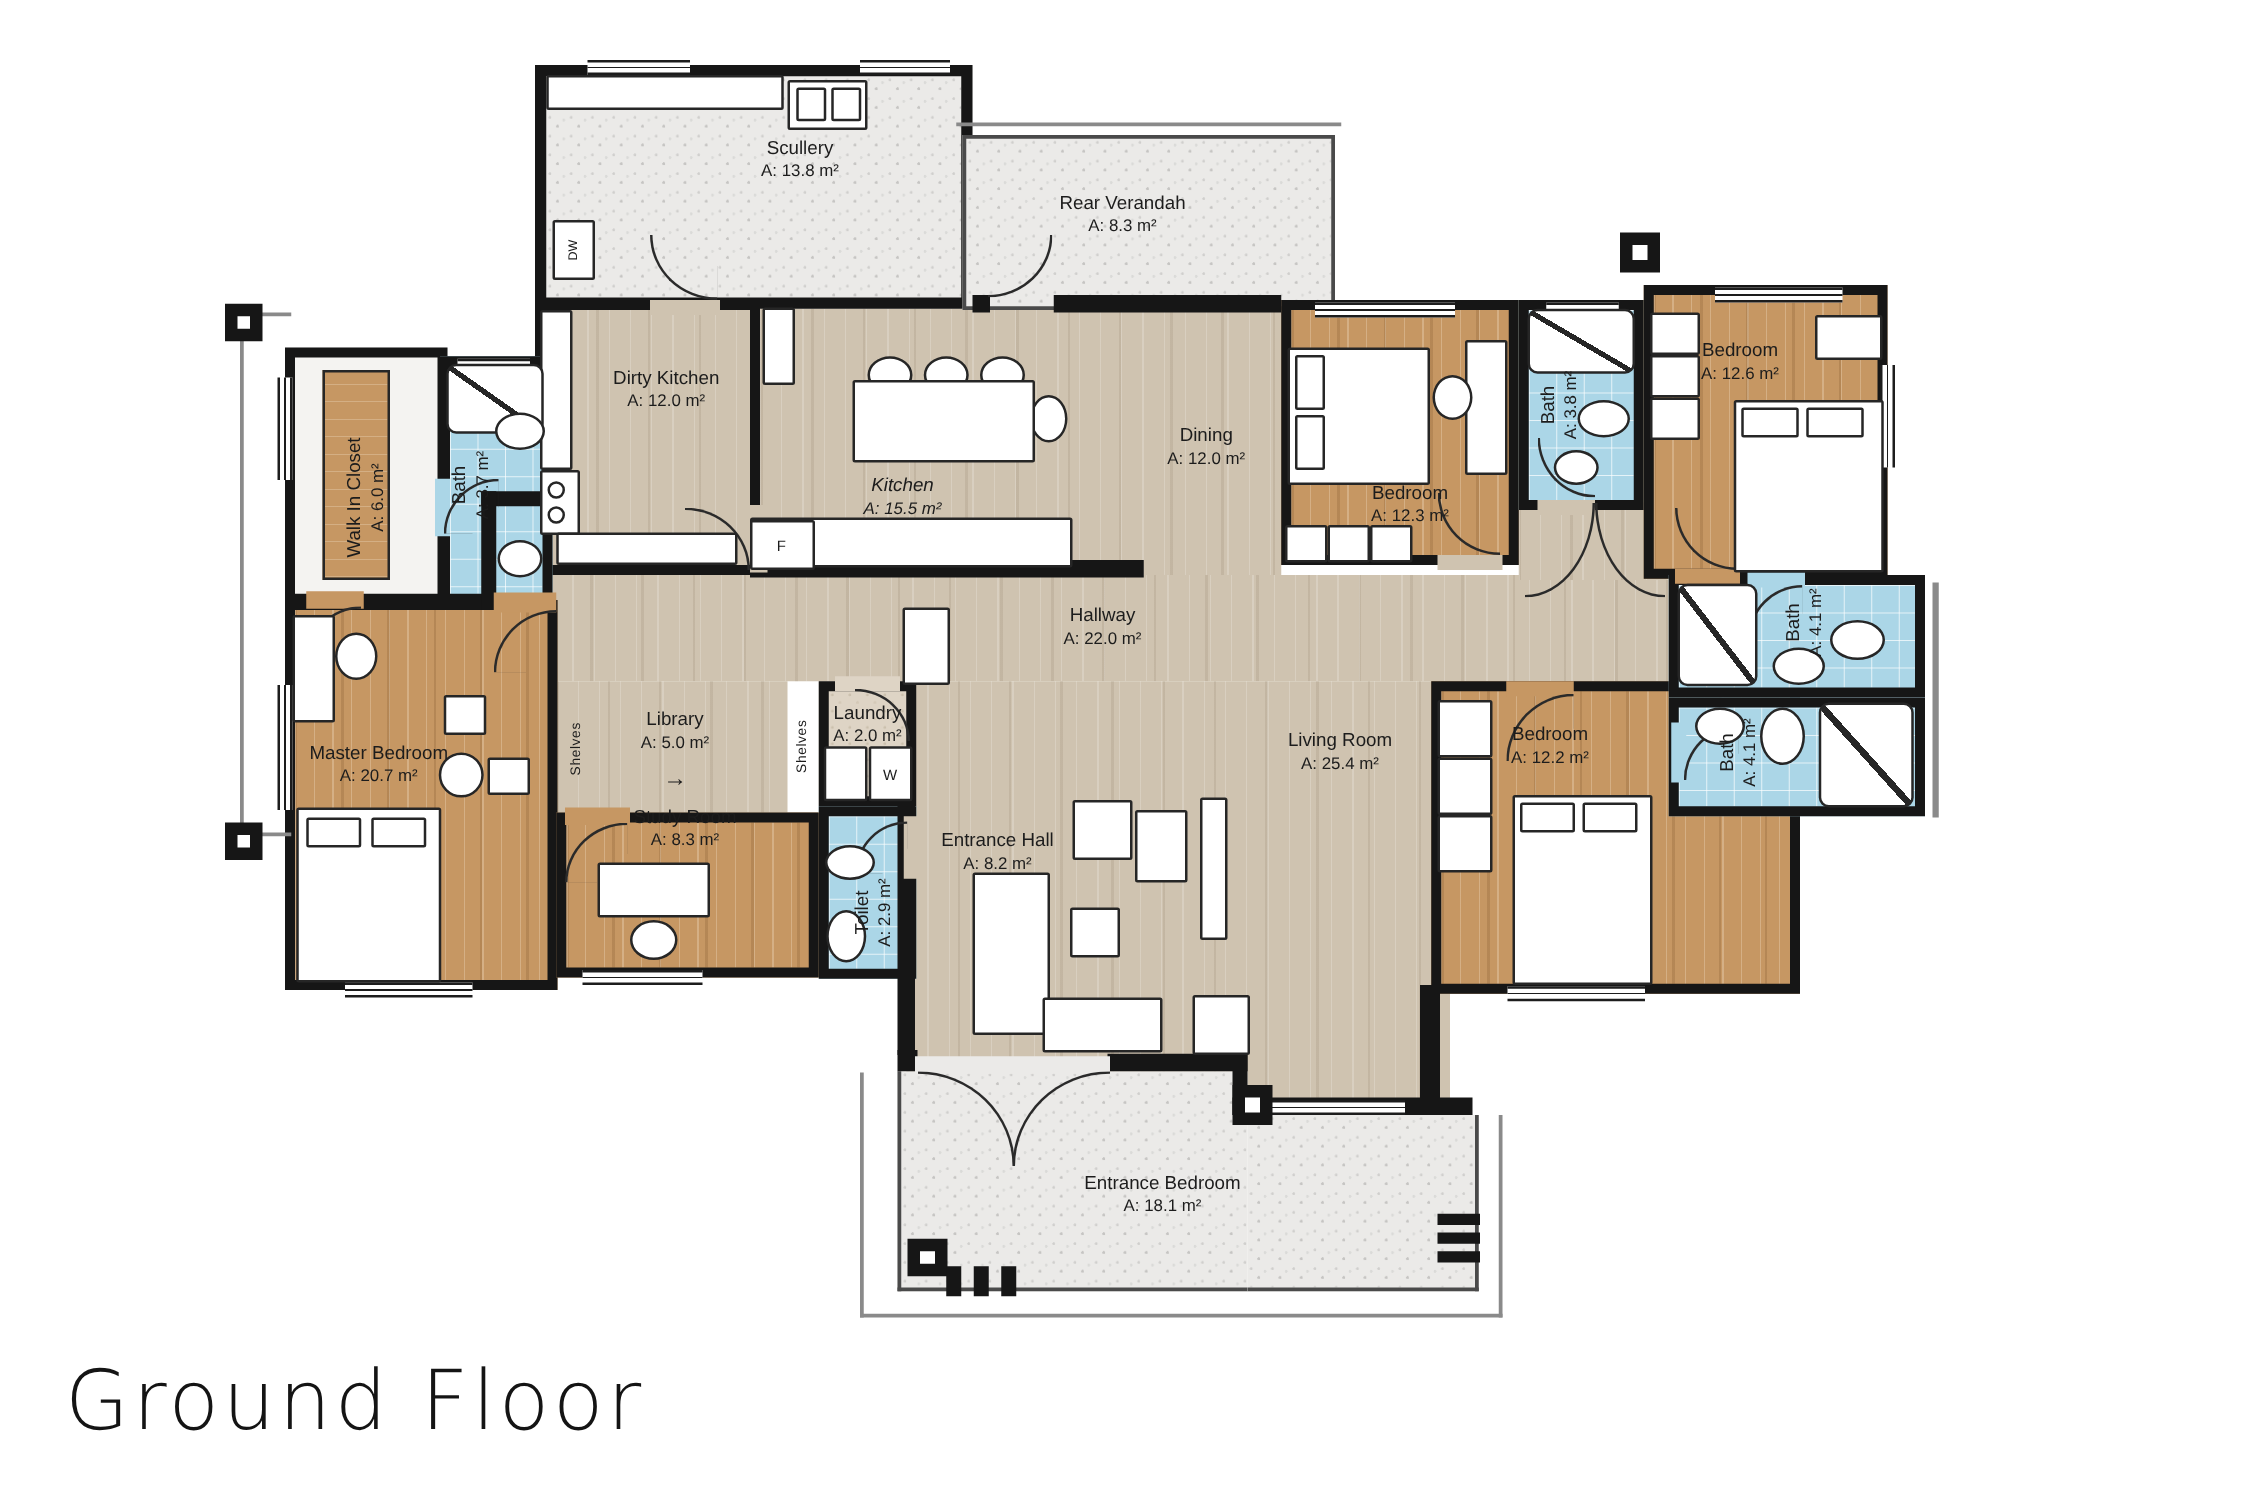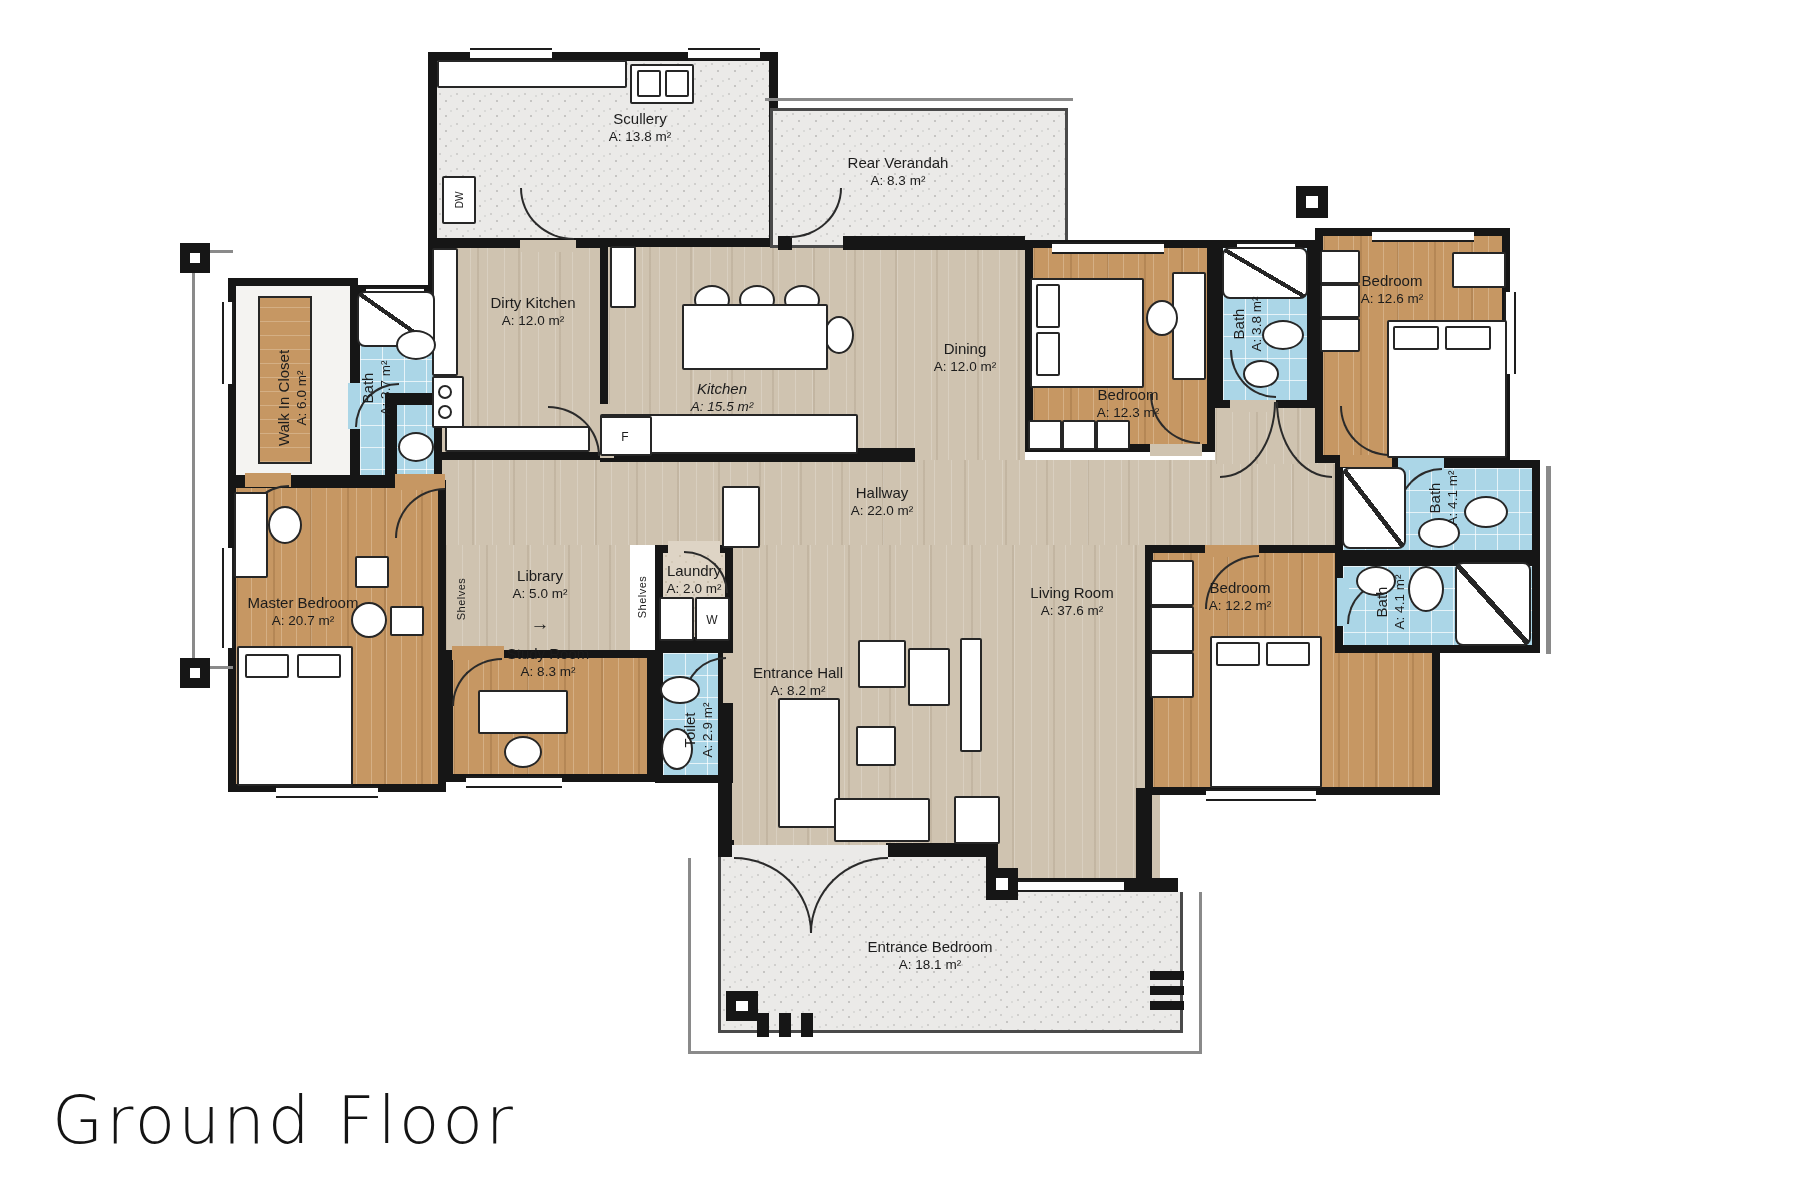--- a/index.html
+++ b/index.html
@@ -311,21 +311,21 @@
     <div class="lbl" style="left: 882px; top: 502px; z-index: 50;">
       <span class="nm">Hallway</span>
       <span class="ar">A: 22.0 m²</span>
     </div>
     <div class="lbl" style="left: 798px; top: 682px; z-index: 50;">
       <span class="nm">Entrance Hall</span>
       <span class="ar">A: 8.2 m²</span>
     </div>
     <div class="lbl" style="left: 1072px; top: 602px; z-index: 50;">
       <span class="nm">Living Room</span>
-      <span class="ar">A: 37.6 m²</span>
+      <span class="ar">A: 25.4 m²</span>
     </div>
     <div class="lbl" style="left: 1240px; top: 597px; z-index: 50;">
       <span class="nm">Bedroom</span>
       <span class="ar">A: 12.2 m²</span>
     </div>
     <div class="lbl v" style="left: 1444px; top: 498px; z-index: 50;">
       <span class="nm">Bath</span>
       <span class="ar">A: 4.1 m²</span>
     </div>
     <div class="lbl v" style="left: 1391px; top: 602px; z-index: 50;">

